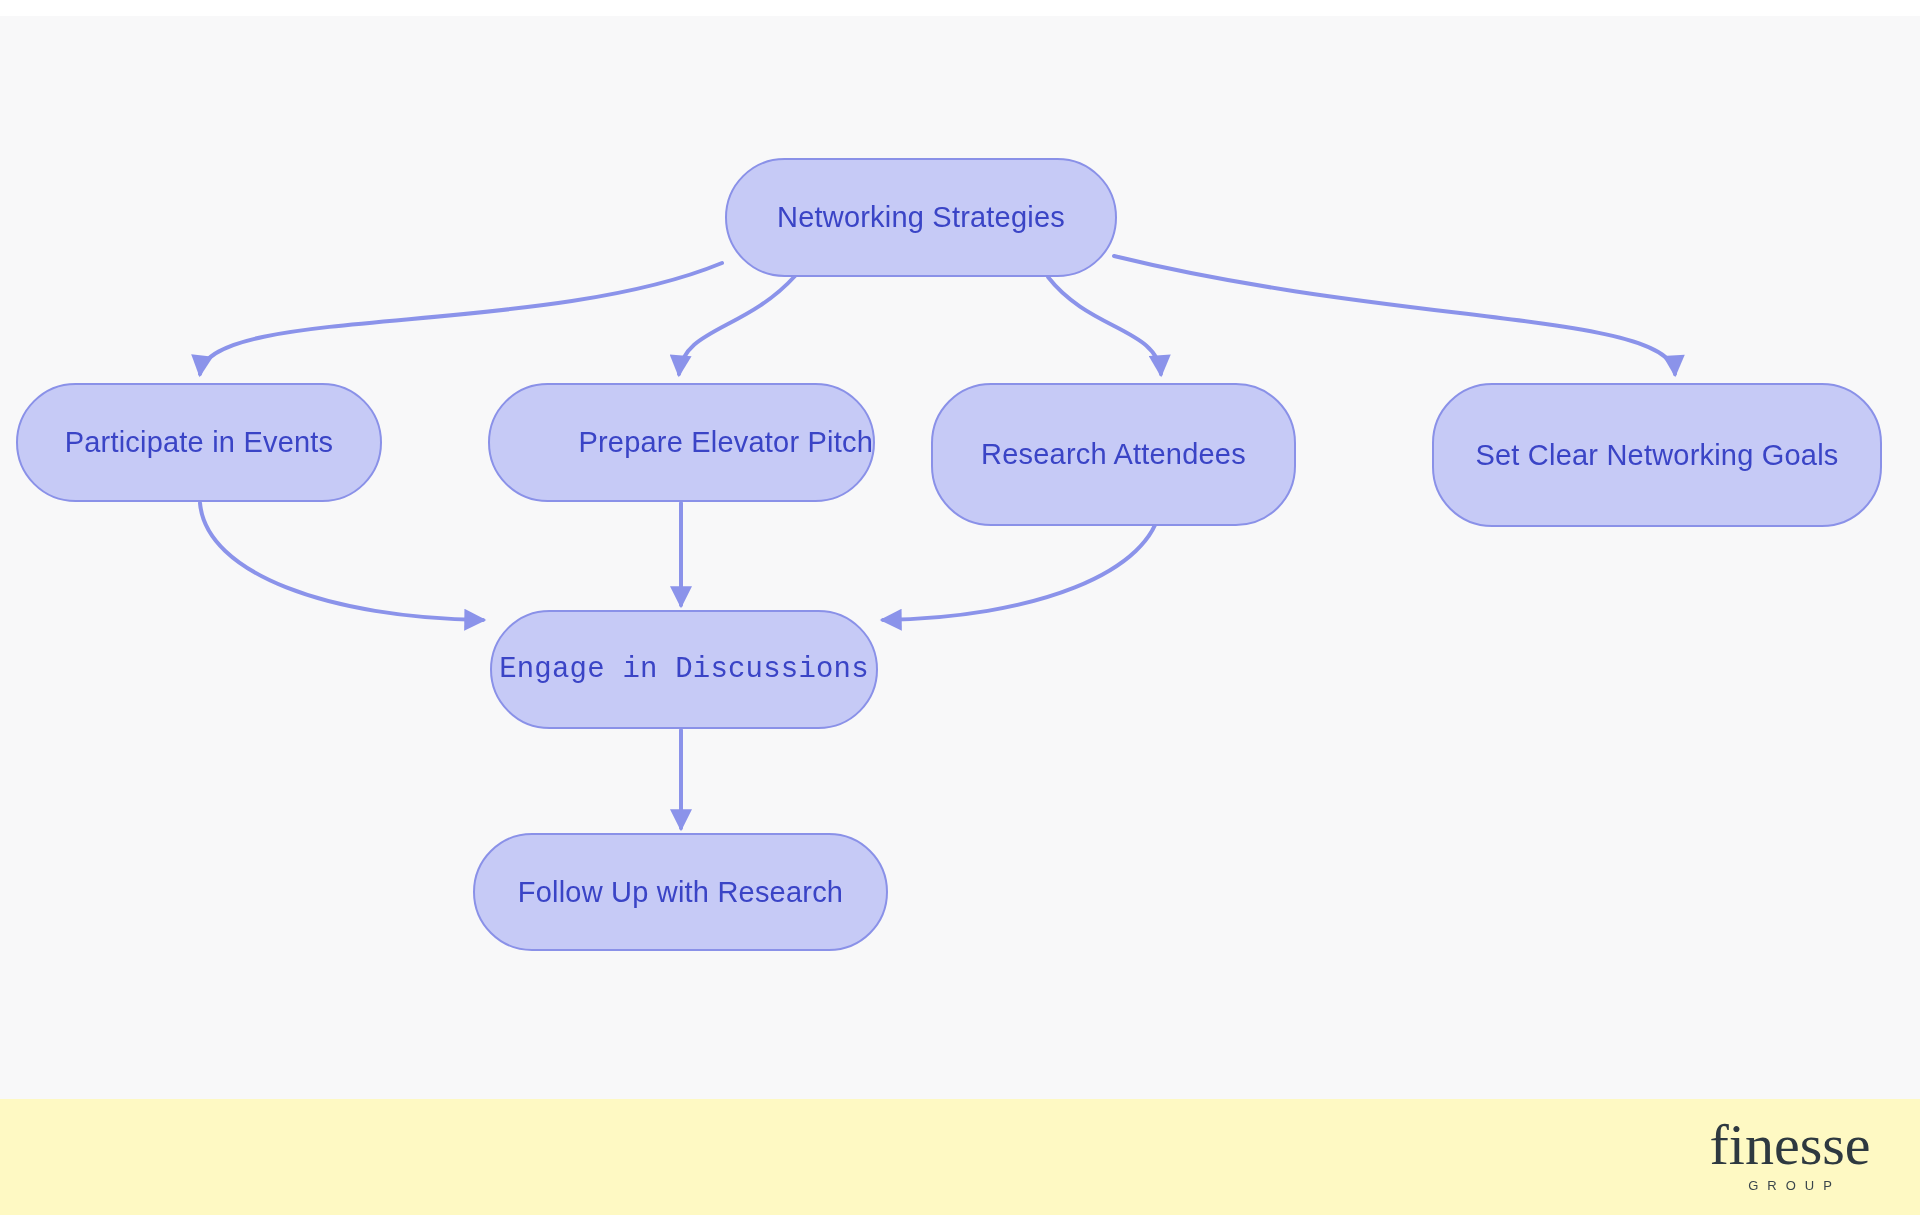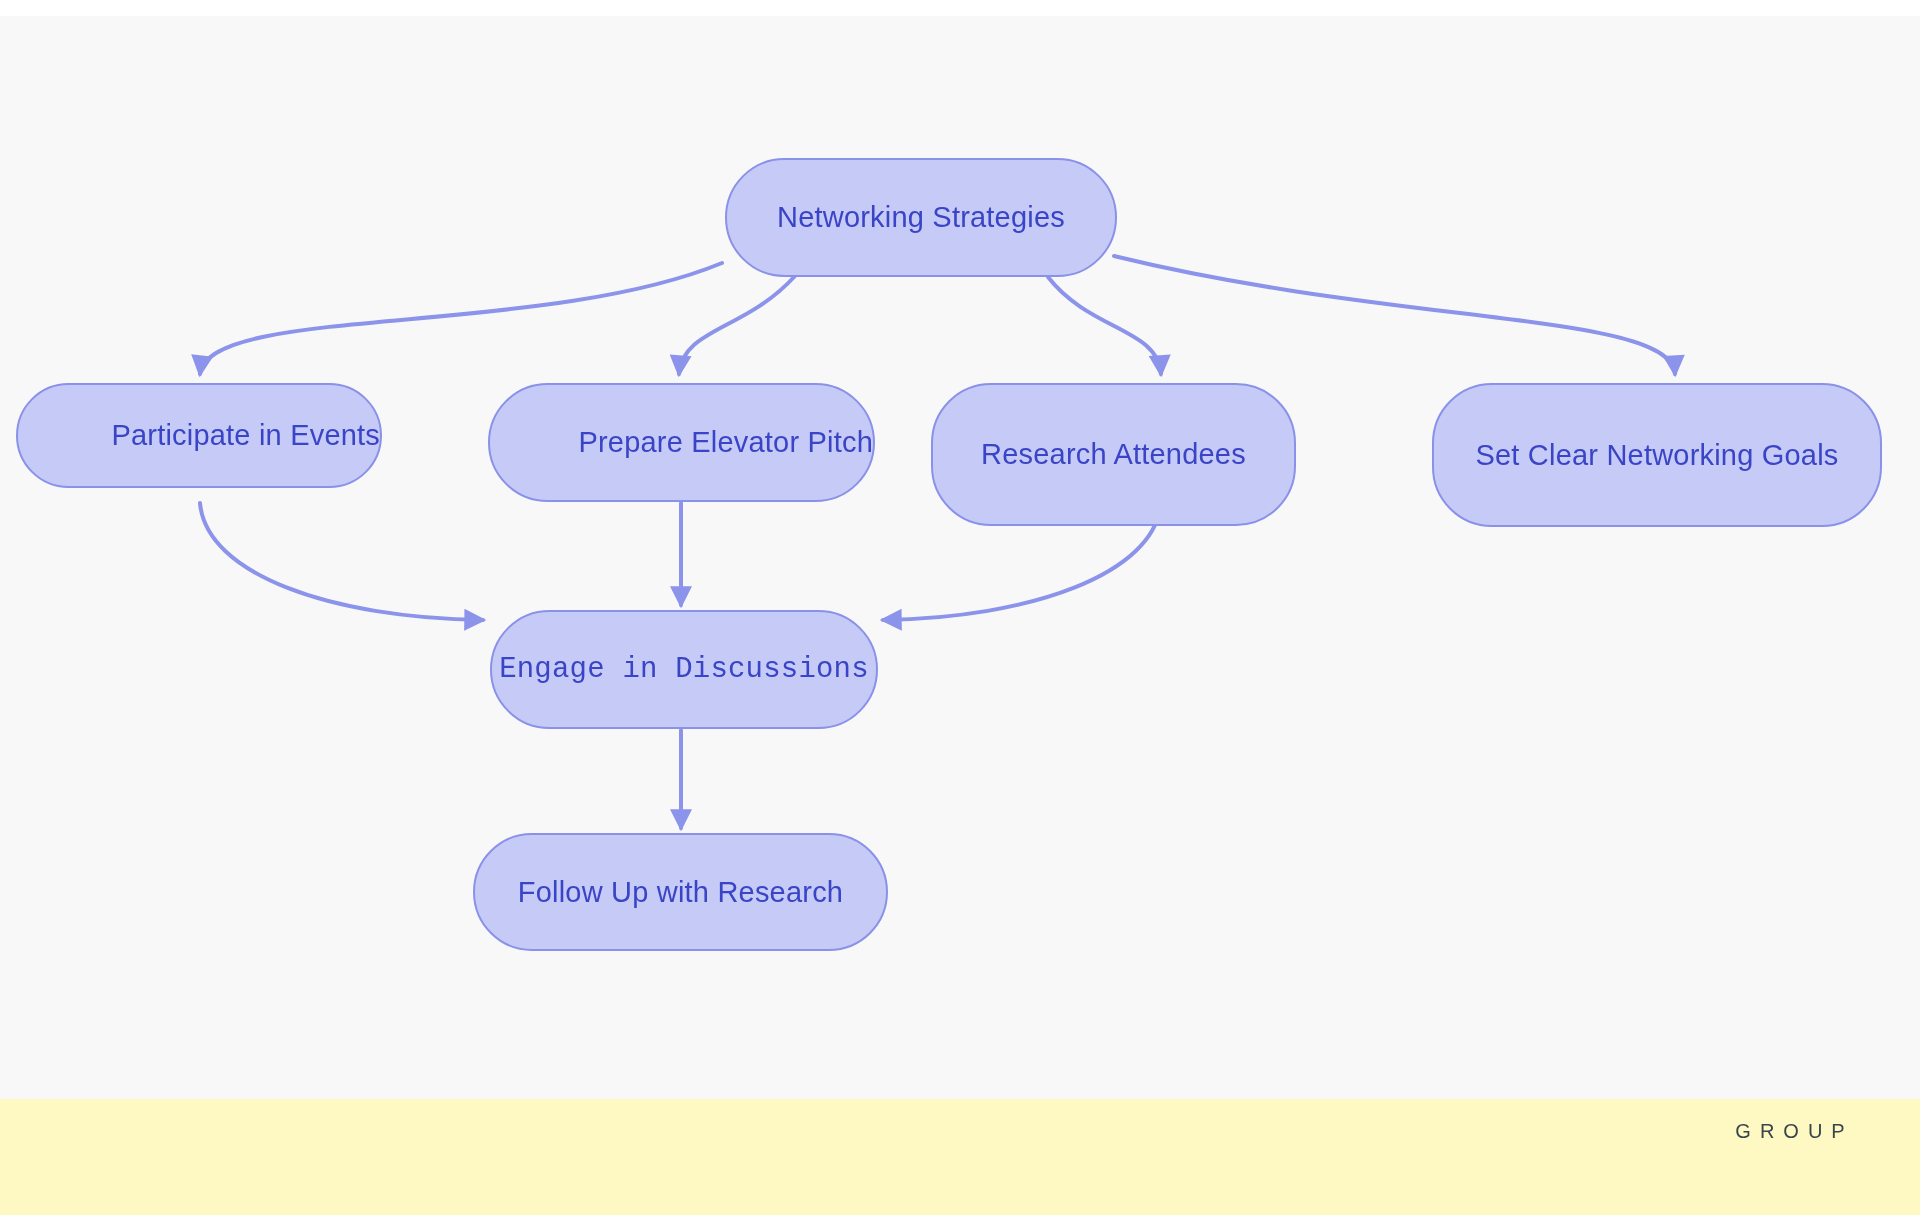--- a/index.html
+++ b/index.html
@@ -58,21 +58,21 @@
     font-family: "Liberation Serif", serif;
     font-size: 58px;
     font-weight: 400;
     color: #2E3940;
     line-height: 1.0;
     letter-spacing: 0px;
   }
   .brand-subtext {
     margin-top: 4px;
     font-family: "Liberation Sans", sans-serif;
-    font-size: 20px;
+    font-size: 13px;
     font-weight: 400;
     color: #39454B;
     letter-spacing: 9px;
     text-indent: 9px; 
   }
 </style>
 </head>
 <body>
 
 <div class="stage">
@@ -92,21 +92,21 @@
           <path d="M 200 487 C 206 558, 330 602, 483 604" marker-end="url(#arrowhead)"></path>
           <path d="M 681 487 L 681 589" marker-end="url(#arrowhead)"></path>
           <path d="M 1161 487 C 1155 558, 1030 602, 883 604" marker-end="url(#arrowhead)"></path>
           <path d="M 681 714 L 681 812" marker-end="url(#arrowhead)"></path>
         </g>
     </svg>
     <div id="nodes">
         <div class="flow-node" style="left: 725px; top: 142px; width: 392px; height: 119px;">
           <span>Networking Strategies</span>
         </div>
-        <div class="flow-node" style="left: 16px; top: 367px; width: 366px; height: 105px; justify-content: flex-end;">
+        <div class="flow-node" style="left: 16px; top: 367px; width: 366px; height: 119px;">
           <span>Participate in Events</span>
         </div>
         <div class="flow-node" style="left: 488px; top: 367px; width: 387px; height: 119px; justify-content: flex-end;">
           <span>Prepare Elevator Pitch</span>
         </div>
         <div class="flow-node" style="left: 931px; top: 367px; width: 365px; height: 143px;">
           <span>Research Attendees</span>
         </div>
         <div class="flow-node" style="left: 1432px; top: 367px; width: 450px; height: 144px;">
           <span>Set Clear Networking Goals</span>
@@ -114,16 +114,17 @@
         <div class="flow-node" style="left: 490px; top: 594px; width: 388px; height: 119px; font-family: Liberation Mono, monospace;">
           <span>Engage in Discussions</span>
         </div>
         <div class="flow-node" style="left: 473px; top: 817px; width: 415px; height: 118px;">
           <span>Follow Up with Research</span>
         </div>
       </div>
   </div>
 
   <div class="brand-footer">
+    <div class="brand-wordmark">finesse</div>
     <div class="brand-subtext">GROUP</div>
   </div>
 
 </div>
 
 </body></html>

